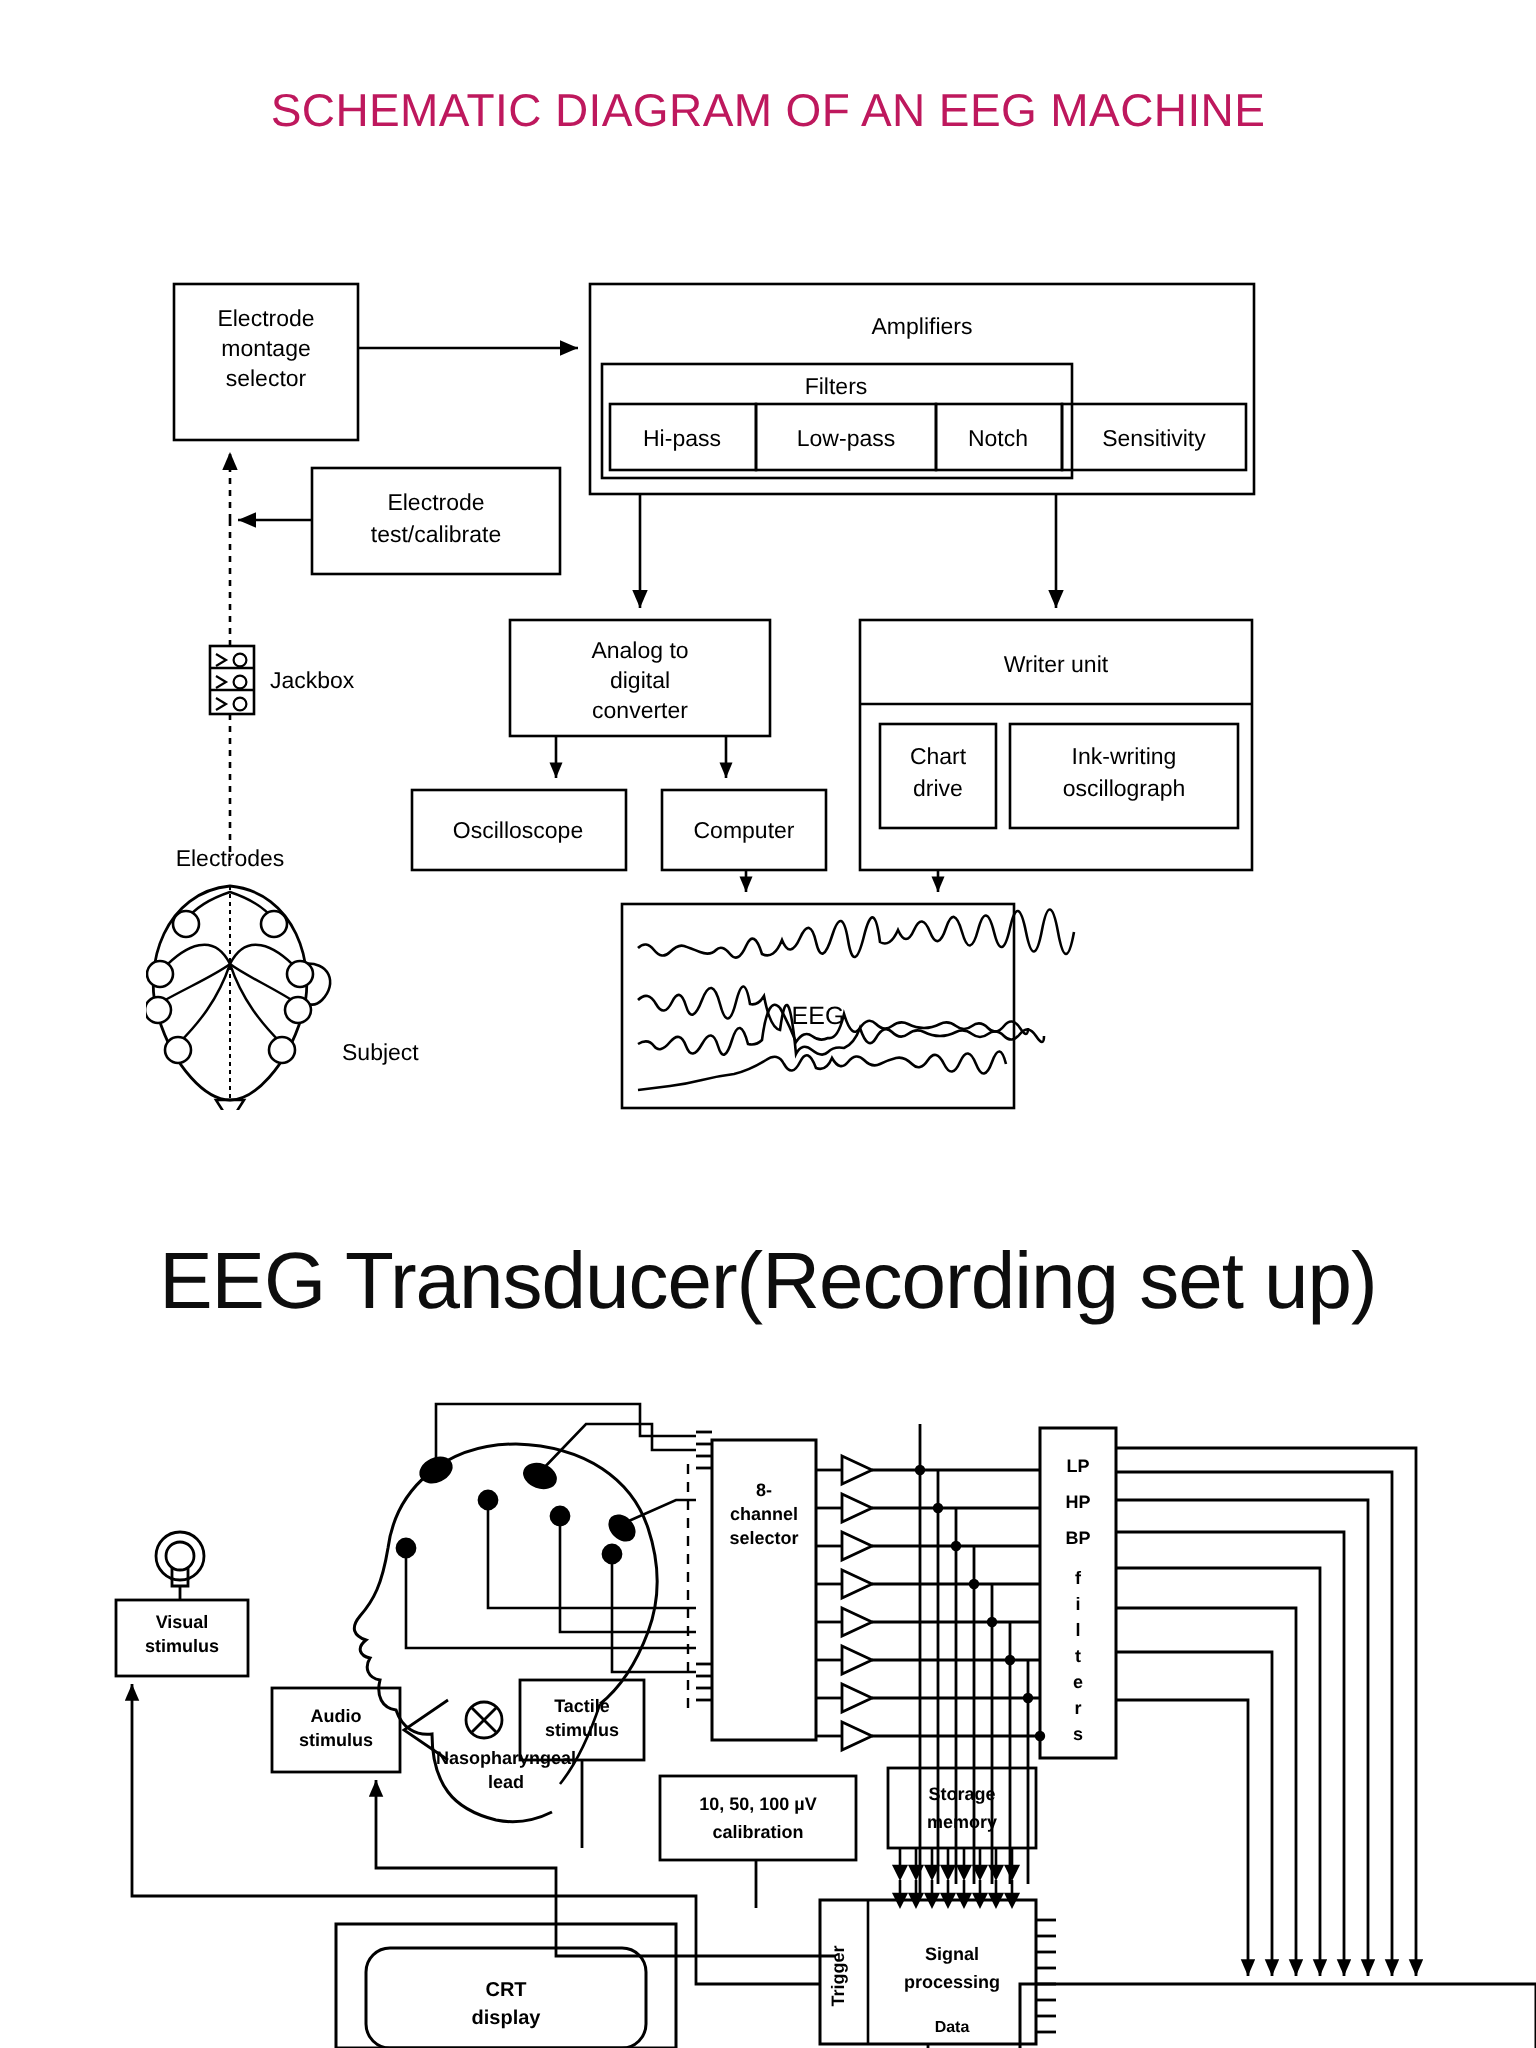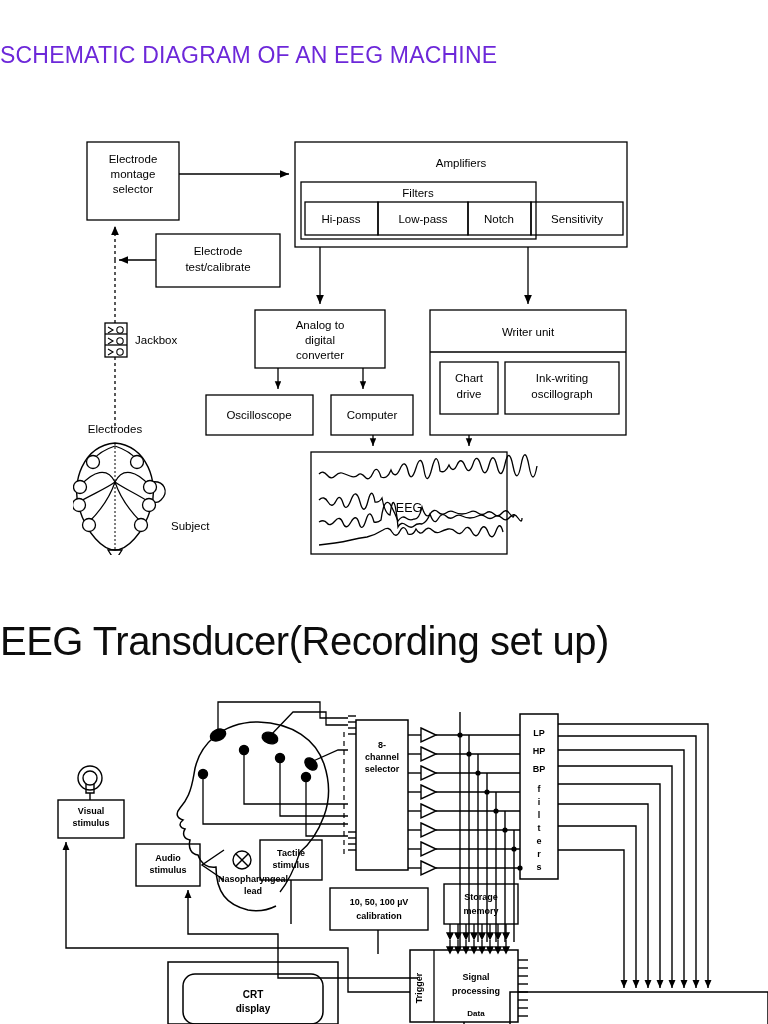--- a/index.html
+++ b/index.html
@@ -19,30 +19,32 @@
     position: absolute;
     left: 0; top: 0;
     width: 768px;
     height: 1024px;
     background: #ffffff;
   }
   .title-1 {
     position: absolute;
     left: 0; top: 42px;
     width: 768px;
+    text-align: center;
     font-size: 23px;
     font-weight: 400;
     letter-spacing: 0.2px;
-    color: #6d28d9;
+    color: #be185d;
     font-family: "Liberation Sans", sans-serif;
   }
   .title-2 {
     position: absolute;
     left: 0; top: 619px;
     width: 768px;
+    text-align: center;
     font-size: 40px;
     font-weight: 400;
     letter-spacing: -0.5px;
     color: #0d0d0d;
     font-family: "Liberation Sans", sans-serif;
   }
   .fig-top {
     position: absolute;
     left: 73px; top: 130px;
     width: 560px;

